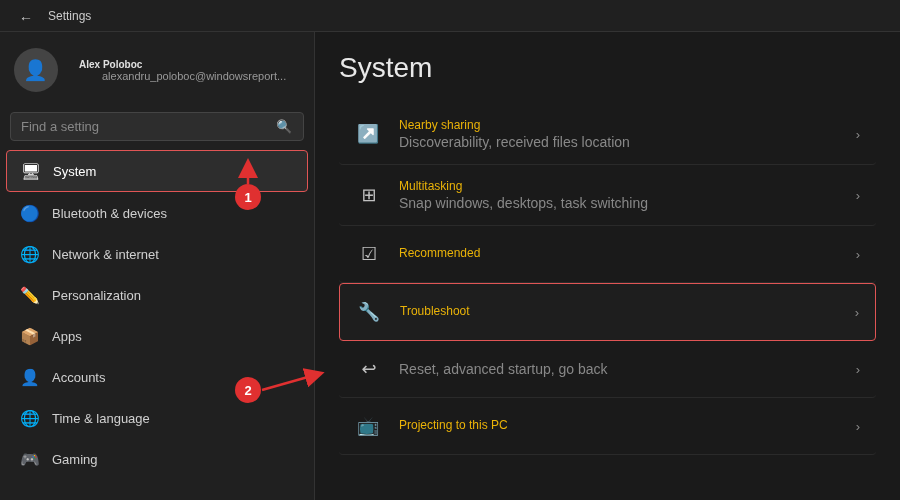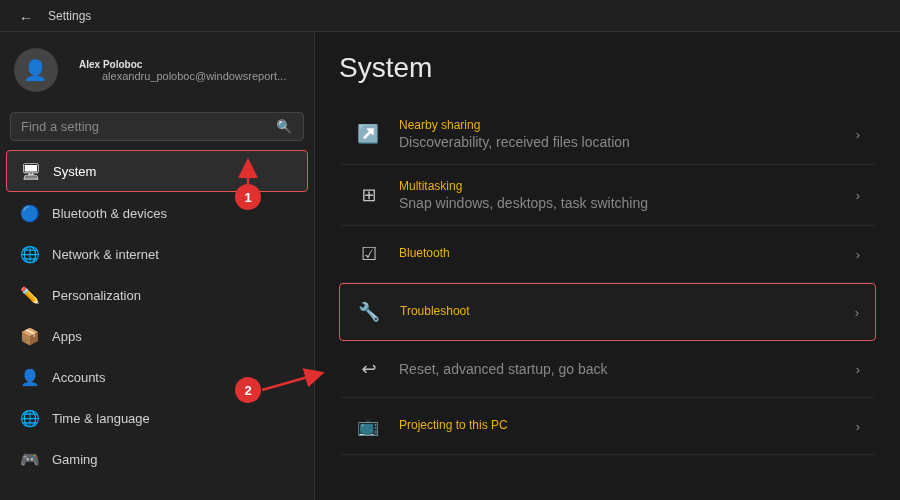--- a/index.html
+++ b/index.html
@@ -278,21 +278,21 @@
     <div class="setting-icon">⊞</div>
     <div class="setting-text">
       <div class="setting-title">Multitasking</div>
       <div class="setting-desc">Snap windows, desktops, task switching</div>
     </div>
     <span class="chevron">›</span>
   </div>
         <div class="setting-item">
     <div class="setting-icon">☑</div>
     <div class="setting-text">
-      <div class="setting-title">Bluetooth</div>
+      <div class="setting-title">Recommended</div>
     </div>
     <span class="chevron">›</span>
   </div>
         <div class="setting-item highlighted">
     <div class="setting-icon">🔧</div>
     <div class="setting-text">
       <div class="setting-title">Troubleshoot</div>
     </div>
     <span class="chevron">›</span>
   </div>

